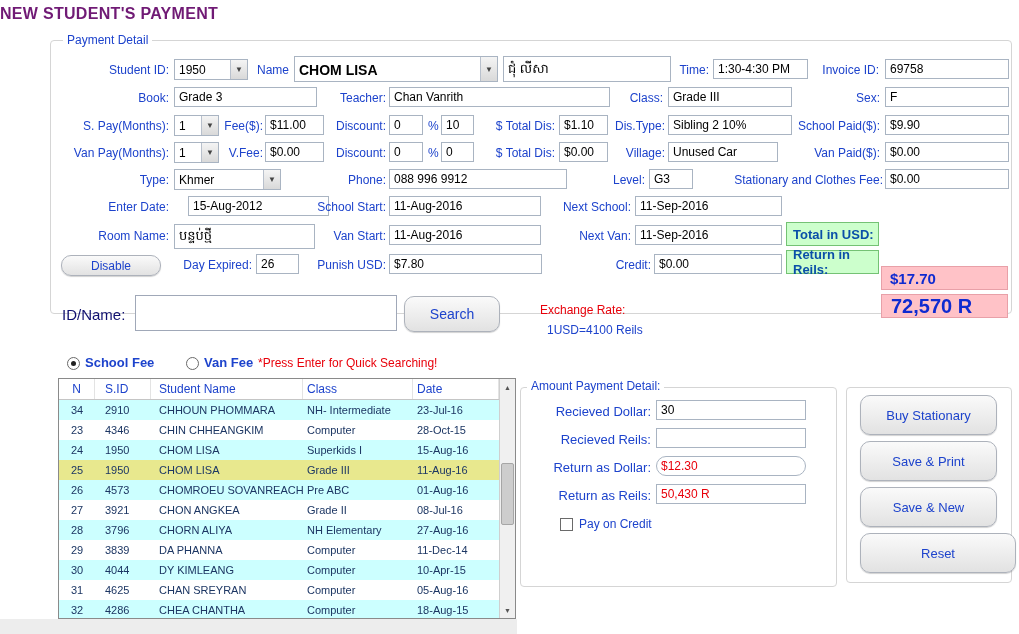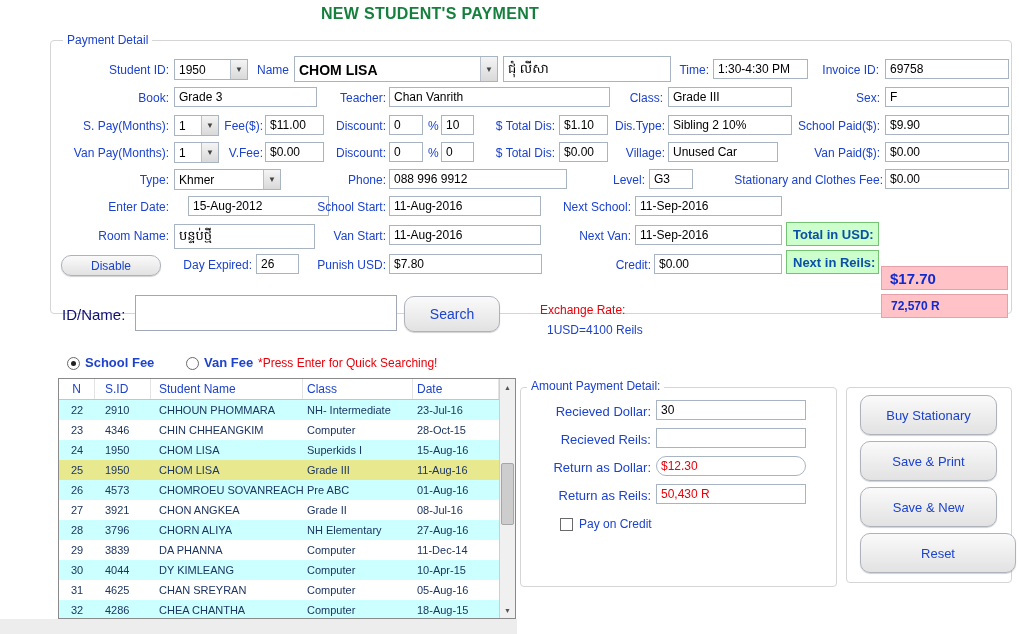--- a/index.html
+++ b/index.html
@@ -1,21 +1,21 @@
 <!DOCTYPE html>
 <html><head>
 <meta charset="utf-8">
 <style>
   * { margin:0; padding:0; box-sizing:border-box; }
   html,body { background:#fff; }
   body { font-family:"Liberation Sans", sans-serif; }
   .app { position:relative; width:1019px; height:634px; background:#fff; overflow:hidden; }
 
-  .title { position:absolute; left:0; top:5px; width:860px; text-align:center;
-           color:#15803d; font-size:16px; font-weight:bold; letter-spacing:.3px; }
+  .title { position:absolute; left:0; top:5px; width:860px; 
+           color:#701a75; font-size:16px; font-weight:bold; letter-spacing:.3px; }
 
   .groupbox { position:absolute; border:1px solid #d5d5d5; border-radius:4px; }
   .legend { position:absolute; background:#fff; color:#1d43cc; font-size:12px; padding:0 4px; white-space:nowrap; }
 
   .lbl { position:absolute; color:#1d43cc; font-size:12px; text-align:right; white-space:nowrap; }
   .lbl.left { text-align:left; }
 
   .tb { position:absolute; border:1px solid #a9b4c2; background:#fff; font-size:12px; color:#000;
         padding:0 4px; height:20px; font-family:"Liberation Sans", sans-serif; }
   input.tb { outline:none; }
@@ -166,22 +166,22 @@
     <div class="total-label" style="left:735px; top:181px; width:93px; height:24px;">Total in USD:</div>
     <div class="total-value" style="left:830px; top:181px; width:127px; height:24px; font-size:15px;">$17.70</div>
 
     <button class="btn" style="left:10px; top:214px; width:100px; height:21px; font-size:12px;">Disable</button>
     <div class="lbl" style="left:128px; top:217px; width:73px;">Day Expired:</div>
     <input class="tb" style="left: 205px; top: 213px; width: 43px;" value="26">
     <div class="lbl" style="left:252px; top:217px; width:83px;">Punish USD:</div>
     <input class="tb" style="left: 338px; top: 213px; width: 153px;" value="$7.80">
     <div class="lbl" style="left:556px; top:217px; width:44px;">Credit:</div>
     <input class="tb" style="left: 603px; top: 213px; width: 128px;" value="$0.00">
-    <div class="total-label" style="left:735px; top:209px; width:93px; height:24px;">Next in Reils:</div>
-    <div class="total-value" style="left:830px; top:209px; width:127px; height:24px; font-size:12px;padding-left:9px;">72,570 R</div>
+    <div class="total-label" style="left:735px; top:209px; width:93px; height:24px;">Return in Reils:</div>
+    <div class="total-value" style="left:830px; top:209px; width:127px; height:24px; font-size:20px;padding-left:9px;">72,570 R</div>
   </div>
 
   <div class="lbl left" style="left:62px; top:306px; width:70px; font-size:15px; color:#101070;">ID/Name:</div>
   <input class="tb" style="left: 135px; top: 295px; width: 262px; height: 36px; font-size: 15px; border-color: rgb(160, 168, 184);">
   <button class="btn" style="left:404px; top:296px; width:96px; height:36px; font-size:14px;">Search</button>
   <div class="redtext" style="left:540px; top:303px;">Exchange Rate:</div>
   <div class="bluetext" style="left:547px; top:323px;">1USD=4100 Reils</div>
 
   <span class="radio checked" style="left:67px; top:357px;"></span>
   <span class="radio-lbl" style="left:85px; top:355px;">School Fee</span>
@@ -192,21 +192,21 @@
   <div class="grid">
     <div class="grid-header">
       <div class="grid-hcell c0">N</div>
       <div class="grid-hcell c1">S.ID</div>
       <div class="grid-hcell c2">Student Name</div>
       <div class="grid-hcell c3">Class</div>
       <div class="grid-hcell c4">Date</div>
     </div>
     <div>
         <div class="grid-row alt">
-          <div class="grid-cell c0">22</div>
+          <div class="grid-cell c0">34</div>
           <div class="grid-cell c1">2910</div>
           <div class="grid-cell c2">CHHOUN PHOMMARA</div>
           <div class="grid-cell c3">NH- Intermediate</div>
           <div class="grid-cell c4">23-Jul-16</div>
         </div>
         <div class="grid-row">
           <div class="grid-cell c0">23</div>
           <div class="grid-cell c1">4346</div>
           <div class="grid-cell c2">CHIN CHHEANGKIM</div>
           <div class="grid-cell c3">Computer</div>

